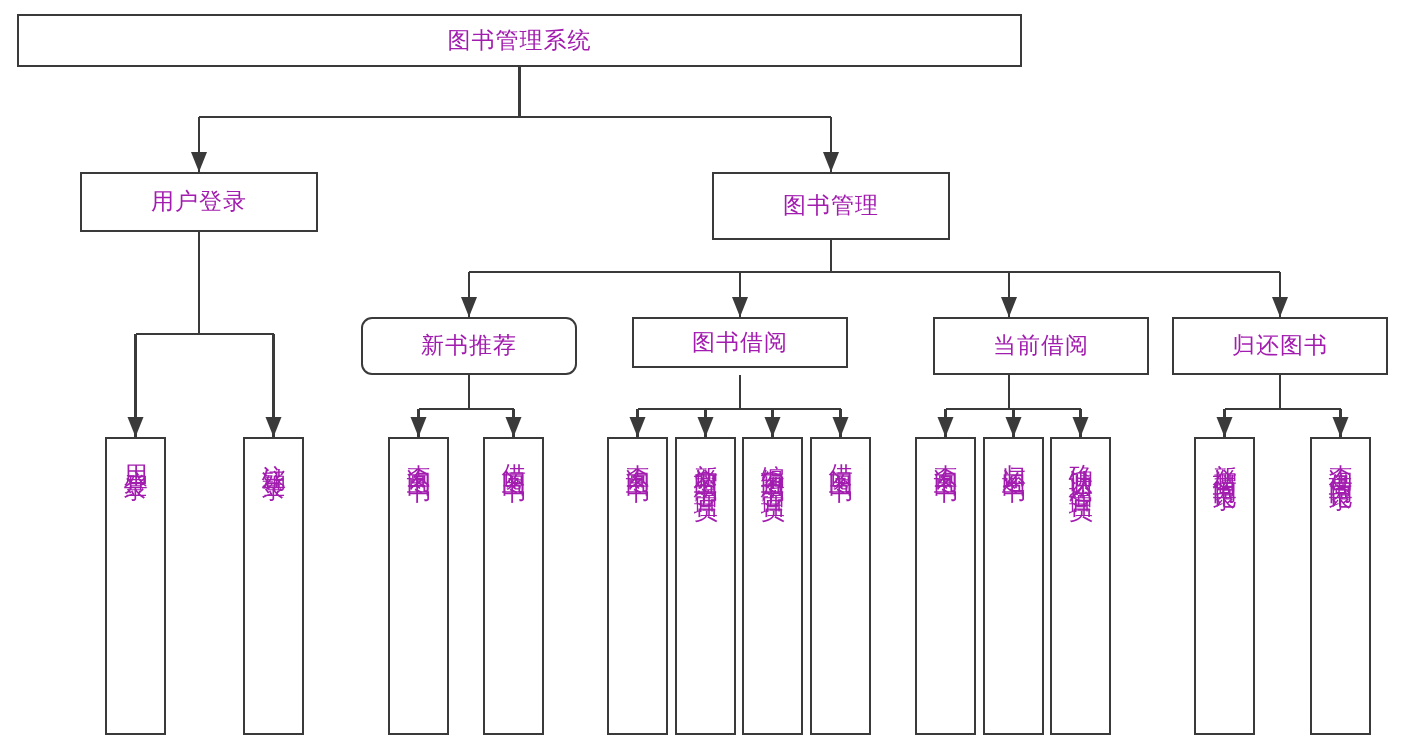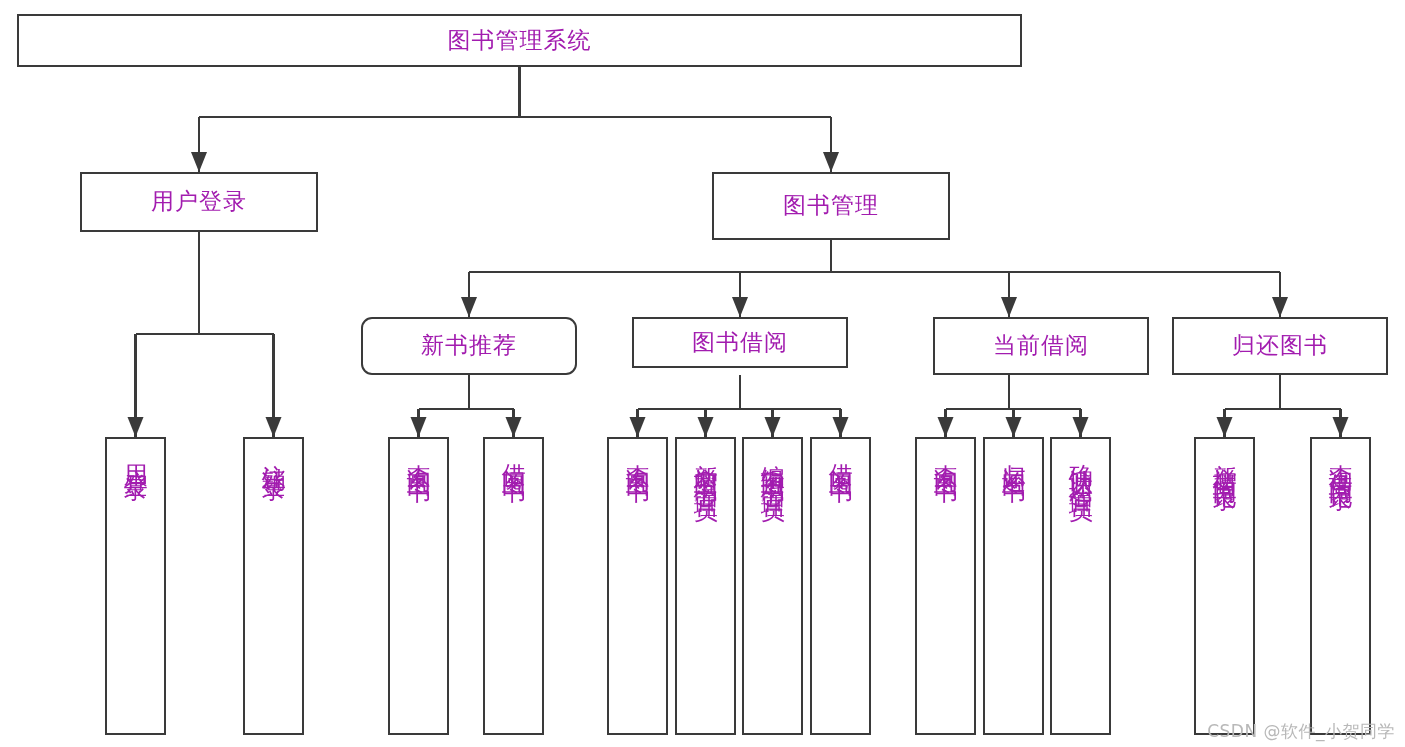--- a/index.html
+++ b/index.html
@@ -189,14 +189,13 @@
       <div class="node vert" id="node-leaf-cur-confirm" style="left: 1050px; top: 437px; width: 61px; height: 298px;">
         <span class="label">确认归还（管理员）</span>
       </div>
       <div class="node vert" id="node-leaf-rec-add" style="left: 1194px; top: 437px; width: 61px; height: 298px;">
         <span class="label">新增借阅记录</span>
       </div>
       <div class="node vert" id="node-leaf-rec-search" style="left: 1310px; top: 437px; width: 61px; height: 298px;">
         <span class="label">查询借阅记录</span>
       </div>
     </div>
-  <div class="watermark">CSDN @软件_小贺同学</div>
 </div>
 
 </body></html>

